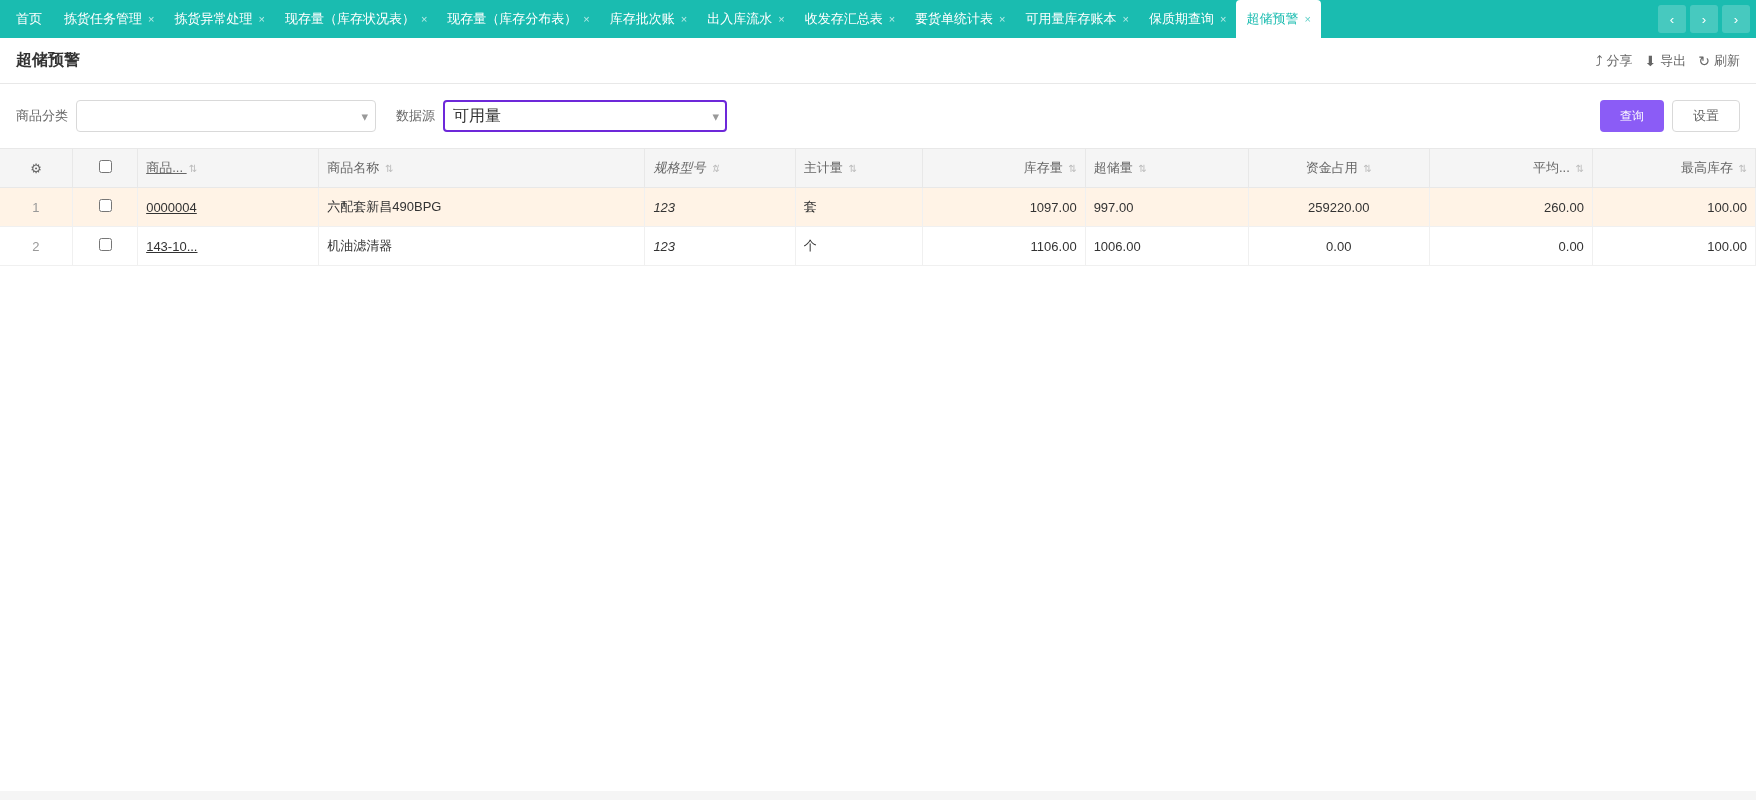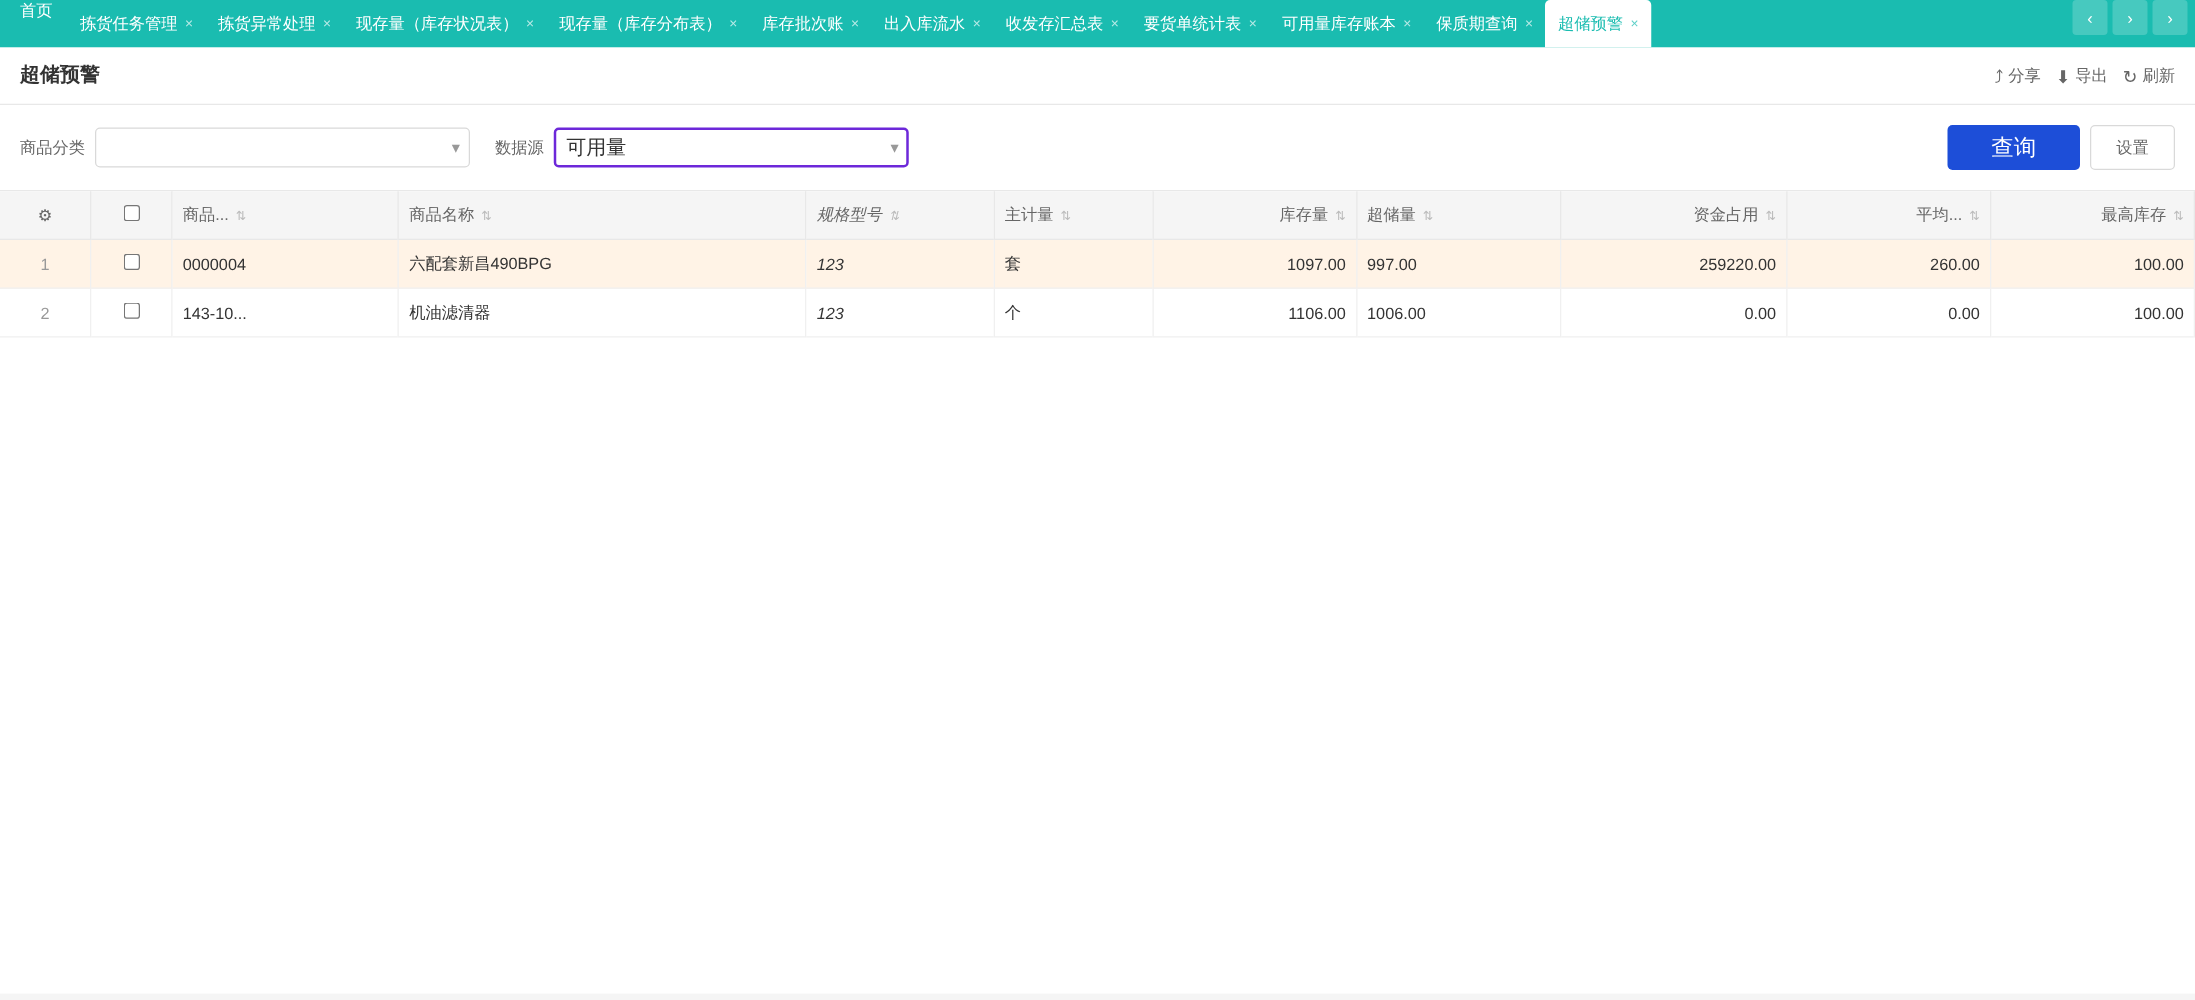--- a/index.html
+++ b/index.html
@@ -1,21 +1,21 @@
 <!DOCTYPE html>
 <html><head>
   <meta charset="utf-8">
   <style>
     * { box-sizing: border-box; margin: 0; padding: 0; }
     body { font-family: 'Microsoft YaHei', Arial, sans-serif; font-size: 13px; background: #f5f5f5; color: #333; }
 
     
     .nav-bar {
       display: flex;
-      align-items: flex-start;
+      align-items: center;
       background: #1abcb0;
       height: 38px;
       overflow: hidden;
       padding: 0 4px;
     }
     .nav-item {
       display: flex;
       align-items: center;
       height: 38px;
       padding: 0 10px;
@@ -143,26 +143,26 @@
       background: #fff;
       cursor: pointer;
       outline: none;
     }
     .filter-right {
       margin-left: auto;
       display: flex;
       gap: 8px;
     }
     .btn-query {
-      background: #1d4ed8;
+      background: #8b5cf6;
       color: #fff;
       border: none;
       border-radius: 4px;
-      padding: 6px 35px;
-      font-size: 18px;
+      padding: 6px 20px;
+      font-size: 12px;
       cursor: pointer;
     }
     .btn-setting {
       background: #fff;
       color: #666;
       border: 1px solid #d9d9d9;
       border-radius: 4px;
       padding: 6px 20px;
       font-size: 13px;
       cursor: pointer;
@@ -208,27 +208,27 @@
     }
     .col-index {
       width: 40px;
       text-align: center;
       color: #999;
     }
     .col-checkbox {
       width: 36px;
       text-align: center;
     }
-    .col-code { width: 100px; }
+    .col-code { width: 100px; text-decoration: underline; }
     .col-name { width: 180px; }
     .col-spec { width: 80px; font-style: italic; }
     .col-unit { width: 70px; }
     .col-stock { width: 90px; text-align: right; }
     .col-over { width: 90px; text-align: left; }
-    .col-capital { width: 100px; text-align: right; }
+    .col-capital { width: 100px; text-align: center; }
     .col-avg { width: 90px; text-align: right; }
     .col-max { width: 90px; text-align: right; }
 
     
     input[type=checkbox] { cursor: pointer; accent-color: #1abcb0; }
 
     
     .gear-cell {
       width: 40px;
       text-align: center;

